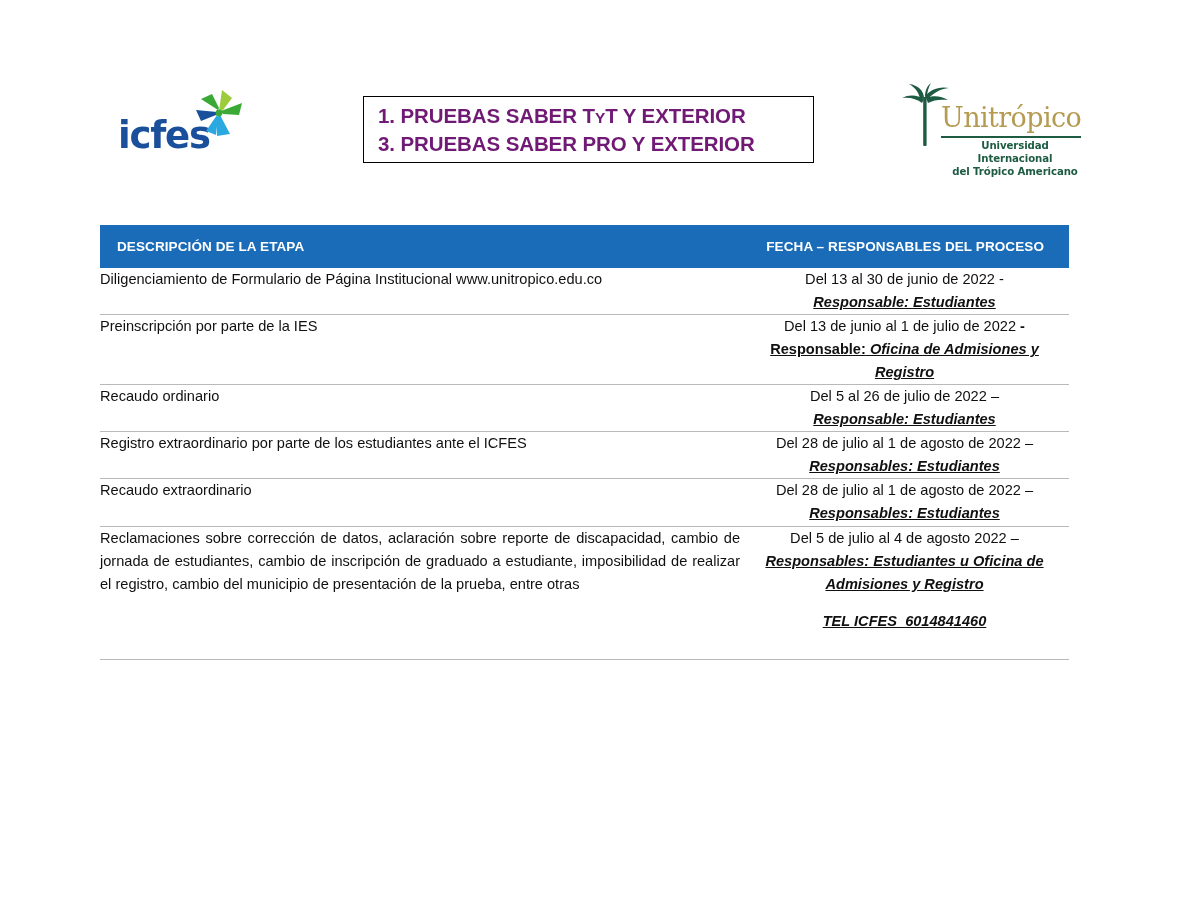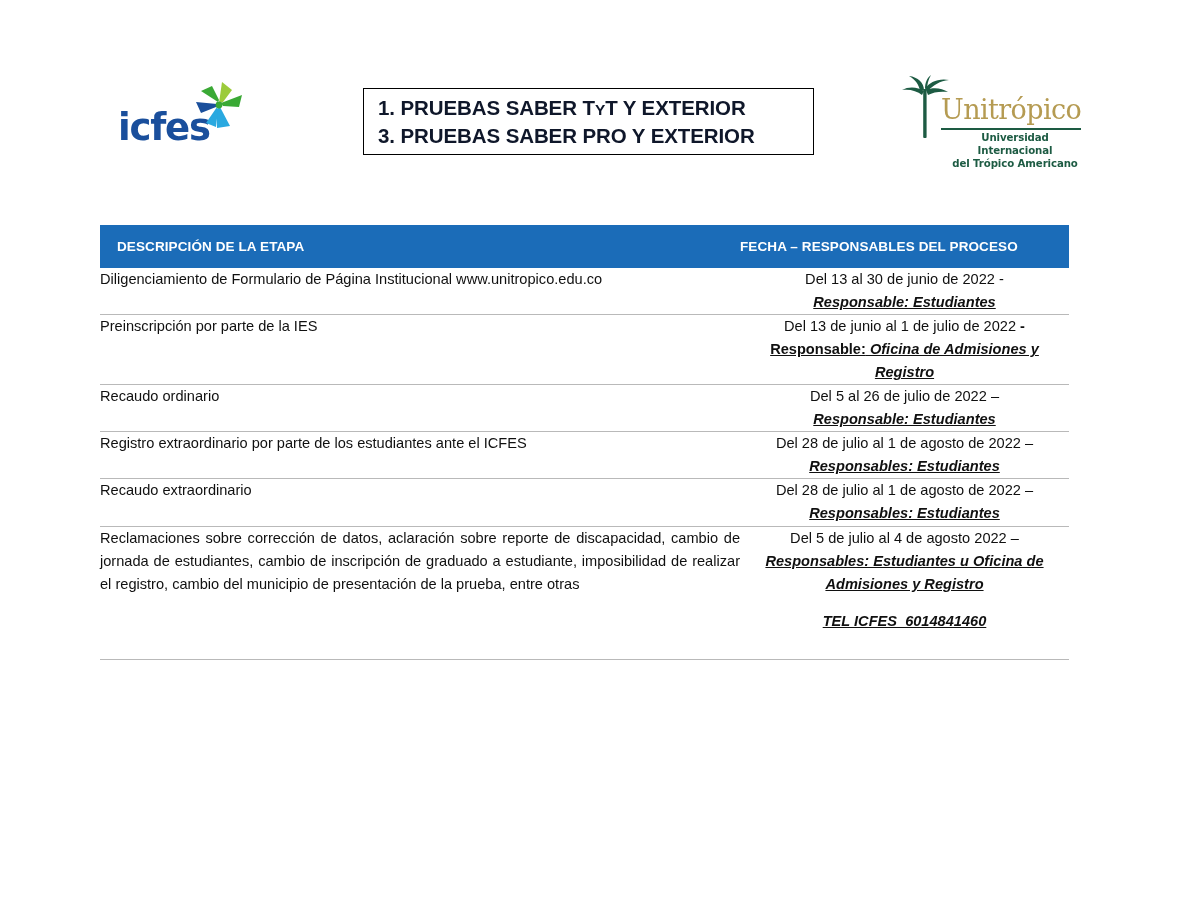--- a/index.html
+++ b/index.html
@@ -12,21 +12,21 @@
     height: 907px;
     position: relative;
     font-family: "Liberation Sans", sans-serif;
     overflow: hidden;
   }
 
   
   .header-band {
     position: absolute;
     left: 0;
-    top: 0;
+    top: 8px;
     width: 1178px;
     height: 190px;
   }
 
   
   .icfes-logo {
     position: absolute;
     left: 118px;
     top: 78px;
     width: 135px;
@@ -61,21 +61,21 @@
     border: 1.5px solid #000000;
     box-sizing: border-box;
     background: #ffffff;
   }
   .title-line {
     position: absolute;
     left: 14px;
     font-family: "Liberation Sans", sans-serif;
     font-size: 20.5px;
     font-weight: bold;
-    color: #0f172a;
+    color: #701a75;
     white-space: nowrap;
     letter-spacing: -0.1px;
   }
   .title-line-1 { top: 7px; }
   .title-line-2 { top: 35px; }
   .small-y {
     font-size: 15.5px;
     vertical-align: baseline;
   }
 
@@ -151,21 +151,21 @@
   }
   .th-inner {
     font-family: "Liberation Sans", sans-serif;
     font-size: 13.5px;
     font-weight: bold;
     color: #ffffff;
     letter-spacing: 0.1px;
     white-space: nowrap;
   }
   .th-left  { padding-left: 17px; text-align: left; }
-  .th-right { padding-right: 25px; text-align: left; }
+  .th-right { padding-right: 25px; text-align: right; }
 
   .body-row td {
     border-bottom: 1px solid #b9b9b9;
   }
   .cell-desc {
     padding: 13px 20px 16px 17px;
     font-family: "Liberation Sans", sans-serif;
     font-size: 14.6px;
     color: #101010;
     line-height: 1.58;

